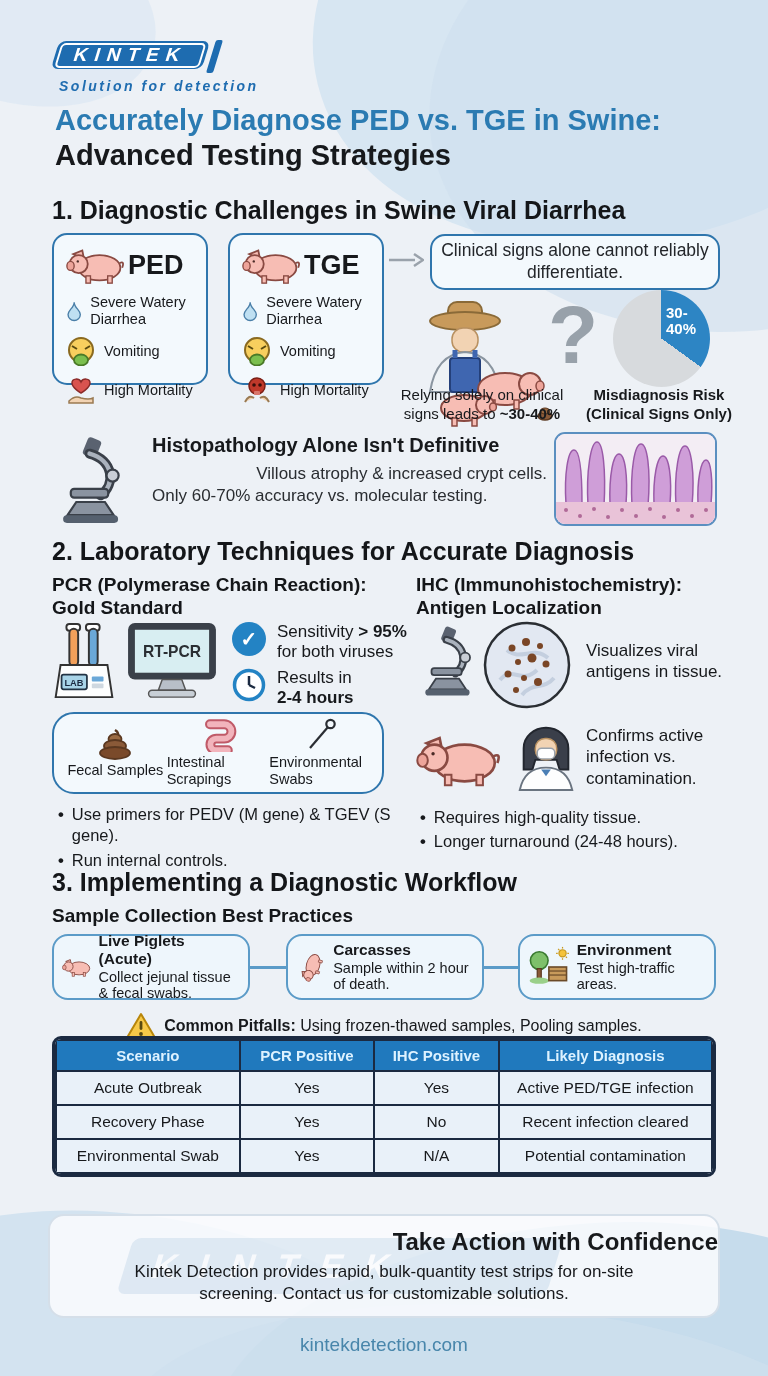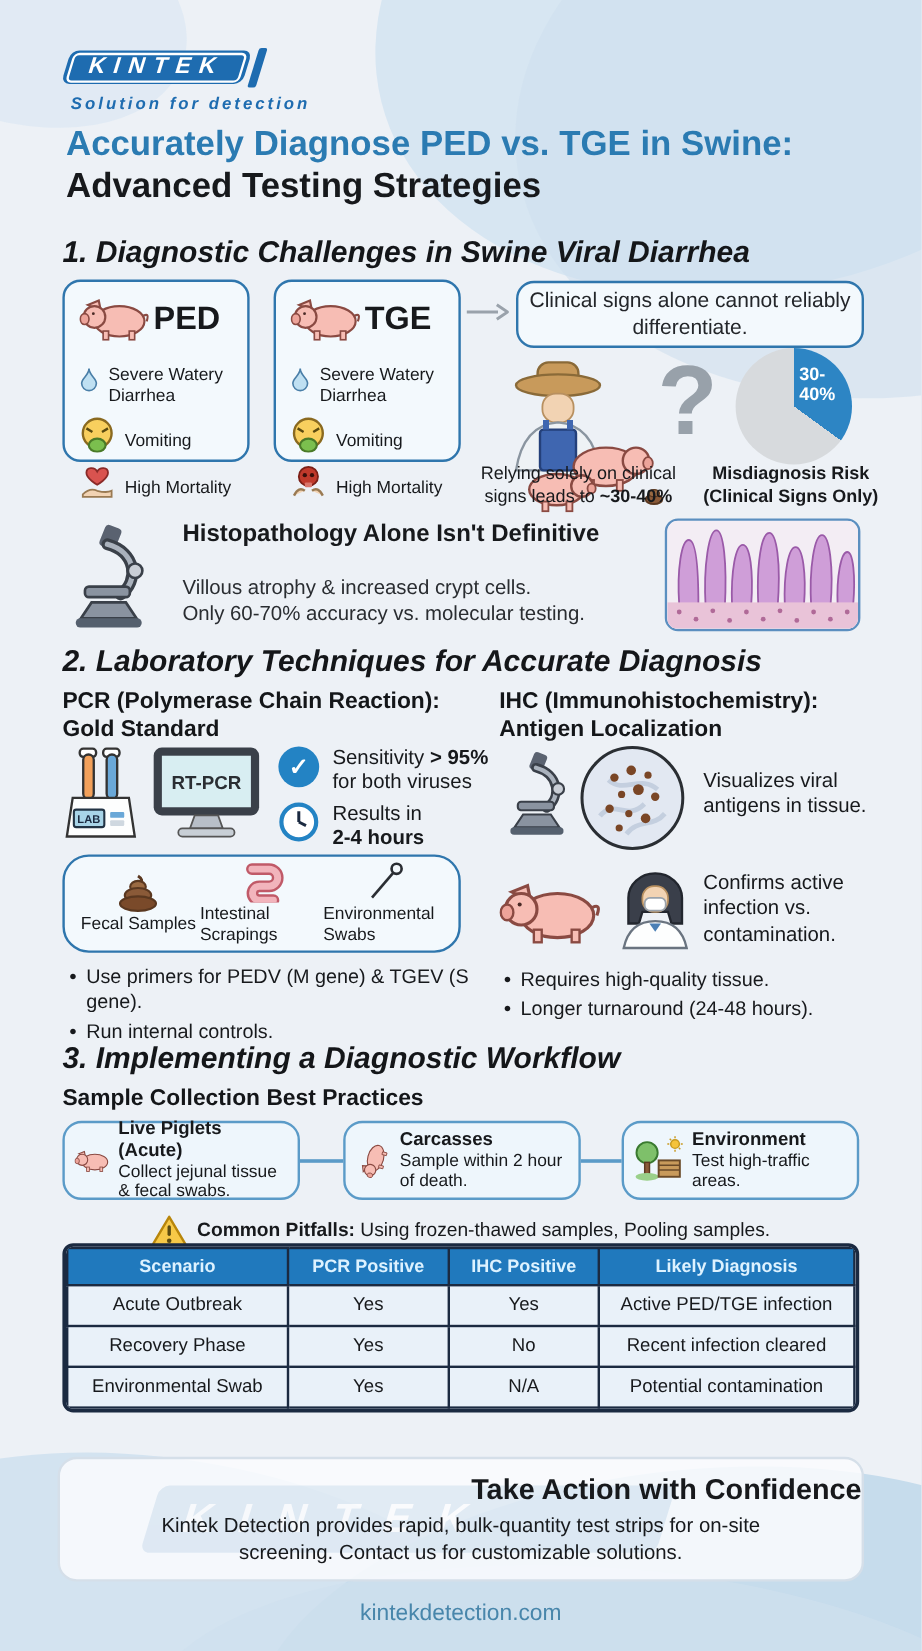--- a/index.html
+++ b/index.html
@@ -21,28 +21,28 @@
   .abs { position:absolute; }
   
   .logo-box { display:inline-block; background:#1e6cb0; border-radius:7px; padding:3px; transform:skewX(-17deg); }
   .logo-inner { border:2px solid #fff; border-radius:5px; padding:2px 14px; }
   .logo-text { color:#fff; font-weight:bold; font-size:19px; letter-spacing:7px; }
   .logo-slash { display:inline-block; width:7px; height:33px; background:#1e6cb0; border-radius:2px; transform:skewX(-17deg); margin-left:5px; vertical-align:middle; }
   .tagline { color:#1e6cb0; font-style:italic; font-weight:bold; font-size:14px; letter-spacing:2.5px; margin-top:5px; margin-left:4px; }
   
   .main-title1 { color:#2b7bb2; font-size:29px; font-weight:bold; line-height:1.2; }
   .main-title2 { color:#17191c; font-size:29px; font-weight:bold; line-height:1.2; }
-  .sec-heading { font-size:25px; font-weight:bold; color:#141619;font-style:italic; }
+  .sec-heading { font-size:25px; font-weight:bold; color:#141619; }
   .sub-heading { font-size:19px; font-weight:bold; color:#141619; line-height:1.22; }
   
   .disease-card { width:156px; height:152px; background:#f3f9fd; border:2px solid #2f76ad; border-radius:15px; padding:10px 10px 8px 12px; }
   .disease-head { display:flex; align-items:center; gap:4px; }
   .disease-name { font-size:27px; font-weight:bold; }
   .symptom { display:flex; align-items:center; gap:8px; margin-top:9px; }
-  .symptom-label { font-size:14.5px; line-height:1.15;margin-top:11px; }
+  .symptom-label { font-size:14.5px; line-height:1.15; }
   .bubble { width:290px; height:56px; background:#f3f9fd; border:2px solid #2f76ad; border-radius:15px;
             display:flex; align-items:center; justify-content:center; text-align:center;
             font-size:17.5px; line-height:1.25; color:#23262a; }
   .qmark { font-size:82px; font-weight:bold; color:#98a1aa; }
   .pie { width:97px; height:97px; border-radius:50%;
          background:conic-gradient(#2d85c4 0deg 126deg, #d7dadd 126deg 360deg); }
   .pie-label { position:absolute; left:53px; top:15px; color:#fff; font-weight:bold; font-size:15px; line-height:1.05; }
   .cap { font-size:15px; text-align:center; line-height:1.25; }
   .cap b { font-weight:bold; }
   .histo-title { font-size:20px; font-weight:bold; }
@@ -237,21 +237,21 @@
       <rect x="26" y="2" width="13" height="17" rx="3" fill="#5a6270" transform="rotate(22 32 10)"></rect>
       <path d="M30,16 C52,22 54,44 40,54" fill="none" stroke="#3a4049" stroke-width="9" stroke-linecap="round"></path>
       <path d="M30,16 C52,22 54,44 40,54" fill="none" stroke="#aab2bd" stroke-width="4" stroke-linecap="round"></path>
       <circle cx="51" cy="36" r="5.5" fill="#c9ced6" stroke="#3a4049" stroke-width="2"></circle>
       <rect x="13" y="48" width="34" height="8" rx="3" fill="#8a93a0" stroke="#3a4049" stroke-width="2"></rect>
       <path d="M18,60 L44,60 L52,72 L10,72 Z" fill="#8a93a0" stroke="#3a4049" stroke-width="2"></path>
       <rect x="6" y="72" width="50" height="7" rx="3.5" fill="#55606e"></rect>
     </svg>
     <div class="abs" style="left:152px; top:434px; width:395px;">
       <div class="histo-title">Histopathology Alone Isn't Definitive</div>
-      <div class="histo-line" style="margin-top:22px;">Villous atrophy &amp; increased crypt cells.</div>
+      <div class="histo-line" style="margin-top:6px;text-align:right;">Villous atrophy &amp; increased crypt cells.</div>
       <div class="histo-line">Only 60-70% accuracy vs. molecular testing.</div>
     </div>
     <div class="abs histo-img" style="left:554px; top:432px;">
       <svg width="159" height="90" viewBox="0 0 159 90">
         <rect width="159" height="90" fill="#f3edf4"></rect>
         <g fill="#cf9ed8" stroke="#9a5aa8" stroke-width="1.5">
           <path d="M10,70 C8,40 12,16 18,16 C24,16 26,40 26,70 Z"></path>
           <path d="M32,72 C30,36 35,8 41,8 C47,8 50,36 48,72 Z"></path>
           <path d="M54,70 C53,42 57,20 63,20 C69,20 72,42 70,70 Z"></path>
           <path d="M76,72 C74,34 79,10 85,10 C91,10 95,34 92,72 Z"></path>

